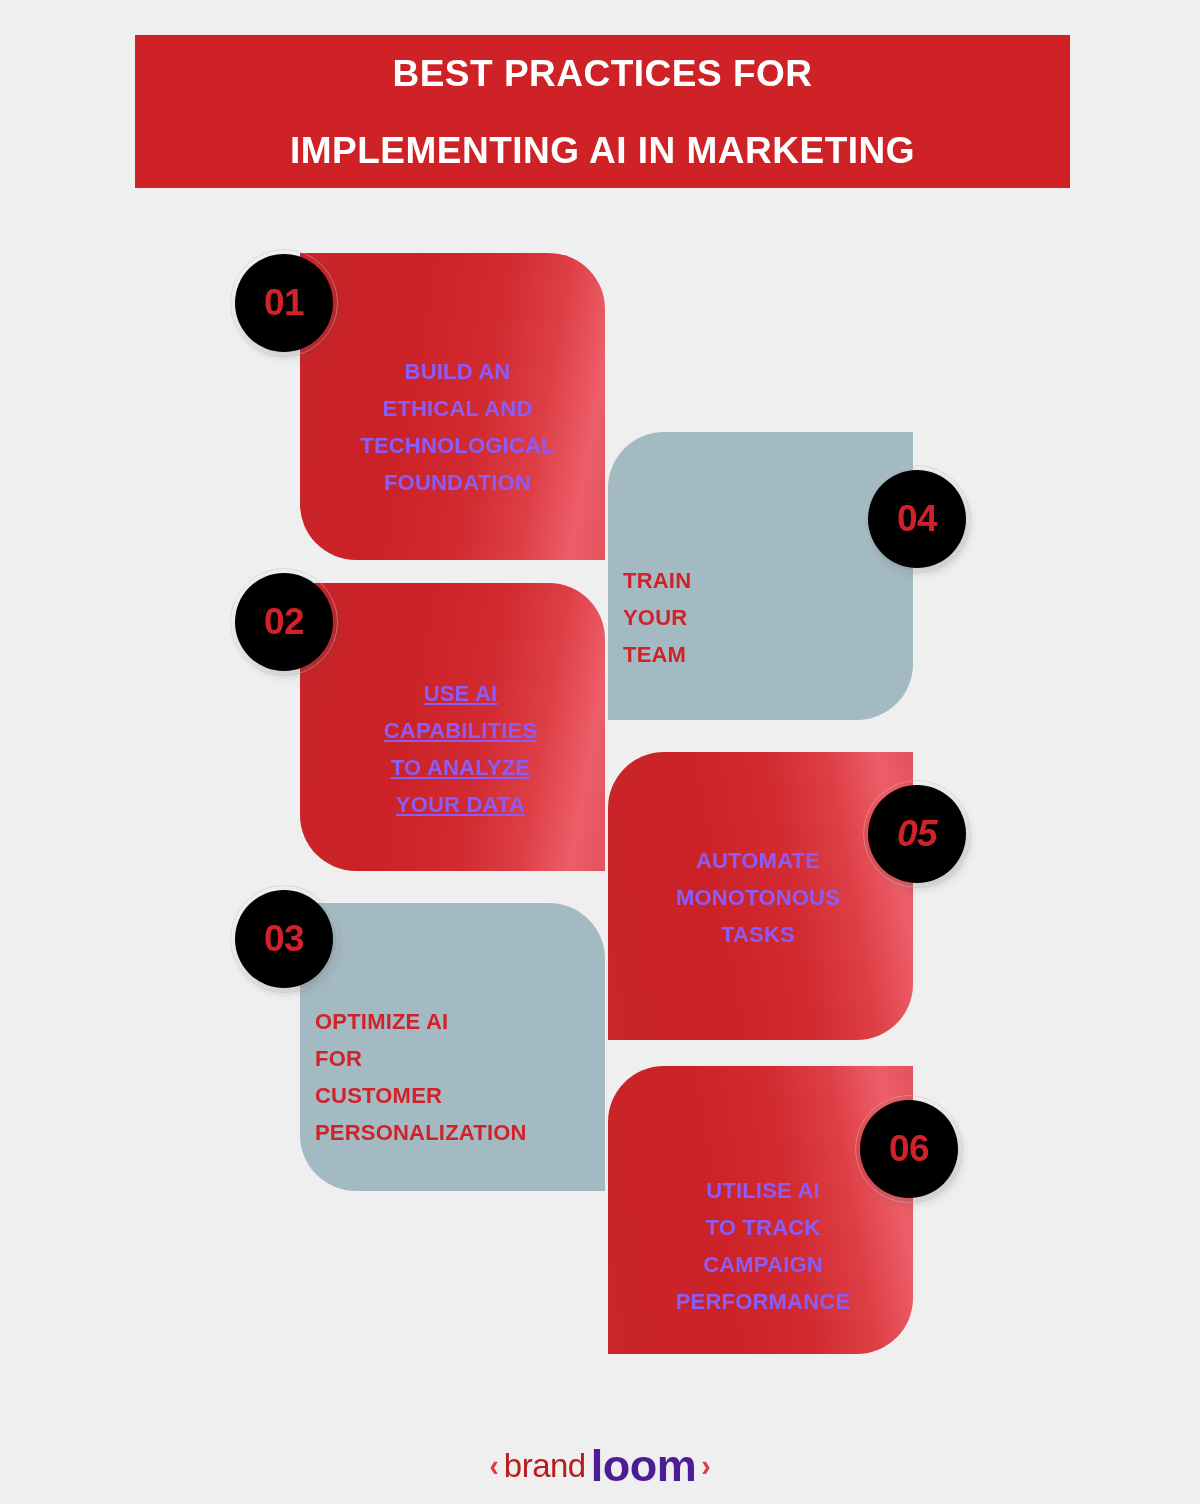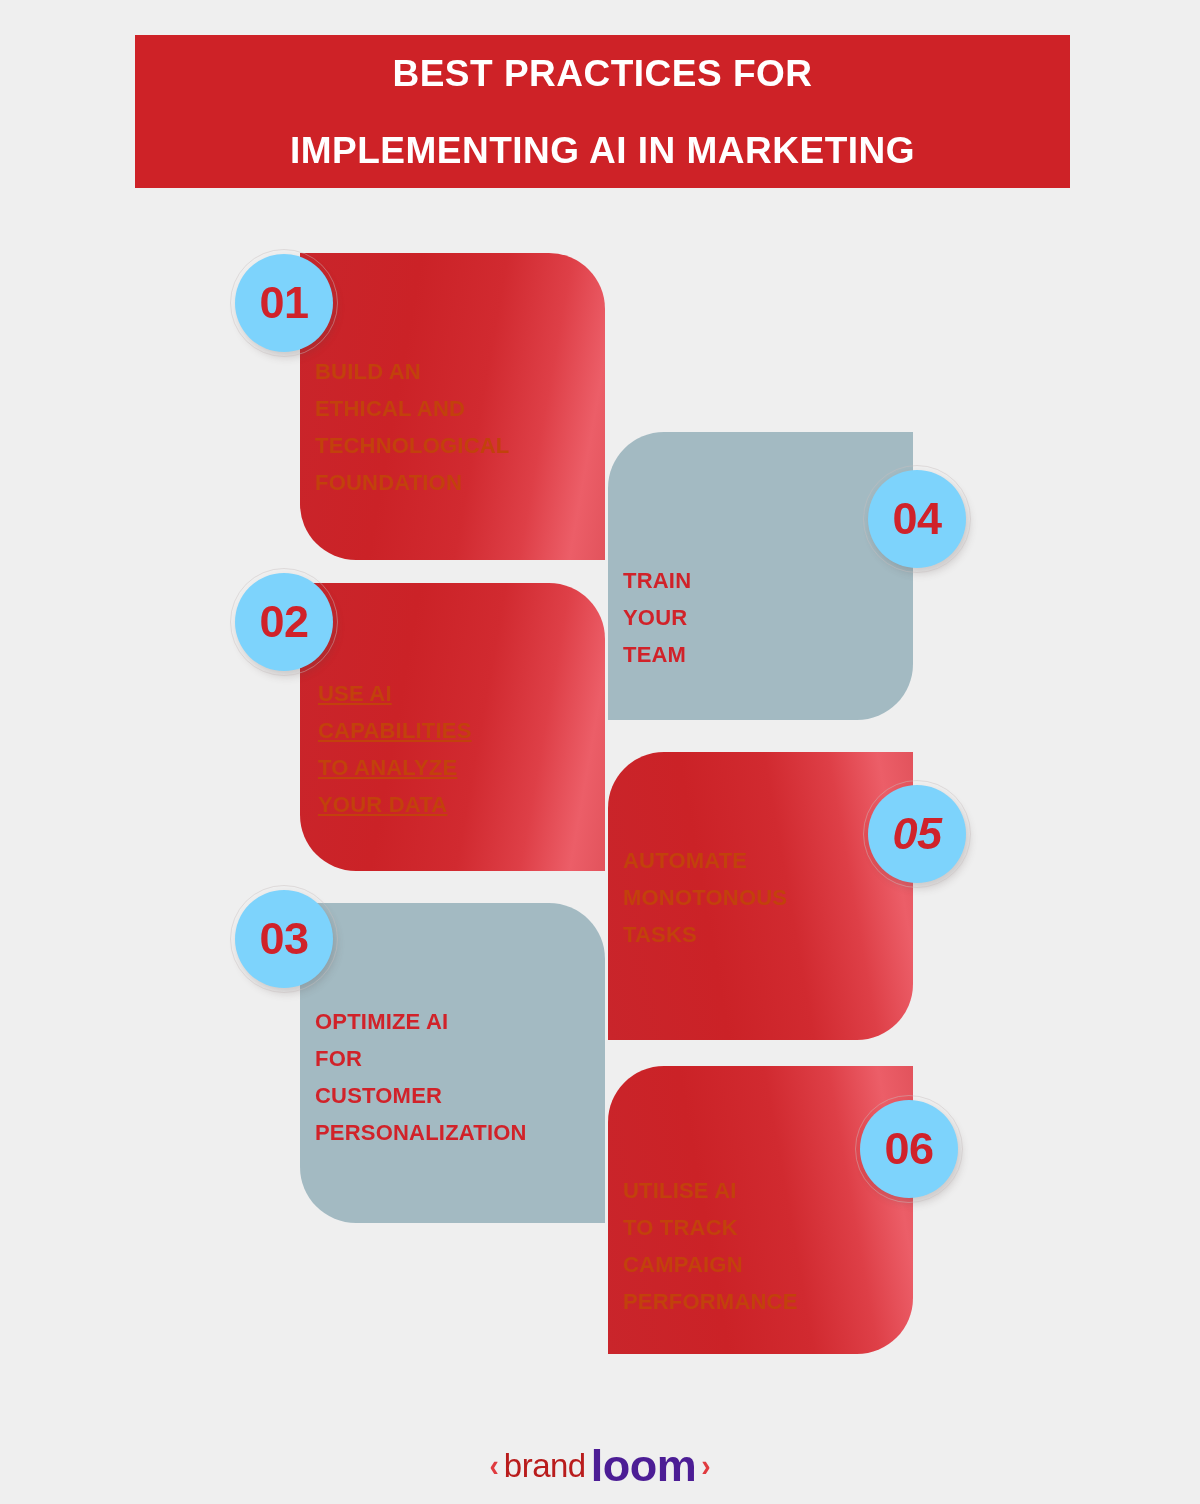--- a/index.html
+++ b/index.html
@@ -79,35 +79,35 @@
   }
 
   .card-text {
     position: absolute;
     font-size: 22px;
     font-weight: bold;
     line-height: 37px;
     letter-spacing: 0.2px;
     white-space: pre-line;
   }
-  .card.red .card-text { color: #c2410c; }
+  .card.red .card-text { color: #8b5cf6; text-align: center; }
   .card.gray .card-text { color: #D12229; }
 
   
   .badge {
     position: absolute;
     width: 98px;
     height: 98px;
     border-radius: 50%;
-    background: #7dd3fc;
+    background: #000000;
     display: flex;
     align-items: center;
     justify-content: center;
     color: #D0222A;
-    font-size: 45px;
+    font-size: 37px;
     font-weight: bold;
     letter-spacing: -0.5px;
     box-shadow: 3px 5px 9px rgba(80,70,70,0.22);
     z-index: 5;
   }
   .badge::before {
     content: "";
     position: absolute;
     inset: -5px;
     border-radius: 50%;
@@ -164,21 +164,21 @@
 
 <div class="card left red" style="left:300px; top:583px; width:305px; height:288px;">
   <div class="card-body"></div>
   <div class="card-text" style="left:18px; top:92px; width:285px;text-decoration:underline;">USE AI
 CAPABILITIES
 TO ANALYZE
 YOUR DATA</div>
 </div>
 <div class="badge" style="left:235px; top:573px;">02</div>
 
-<div class="card left gray" style="left:300px; top:903px; width:305px; height:320px;">
+<div class="card left gray" style="left:300px; top:903px; width:305px; height:288px;">
   <div class="card-body"></div>
   <div class="card-text" style="left:15px; top:100px; width:300px;">OPTIMIZE AI
 FOR
 CUSTOMER
 PERSONALIZATION</div>
 </div>
 <div class="badge" style="left:235px; top:890px;">03</div>
 
 <div class="card right gray" style="left:608px; top:432px; width:305px; height:288px;">
   <div class="card-body"></div>

